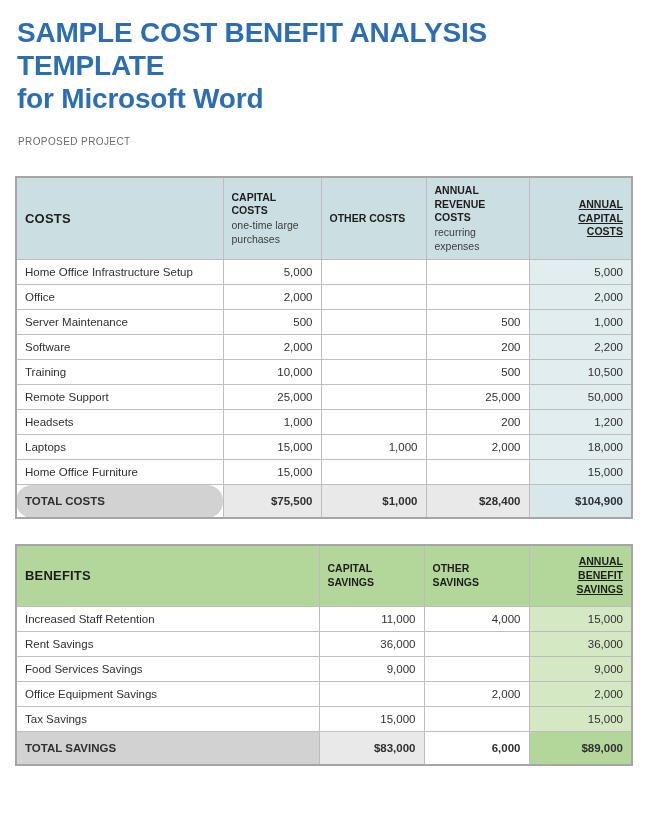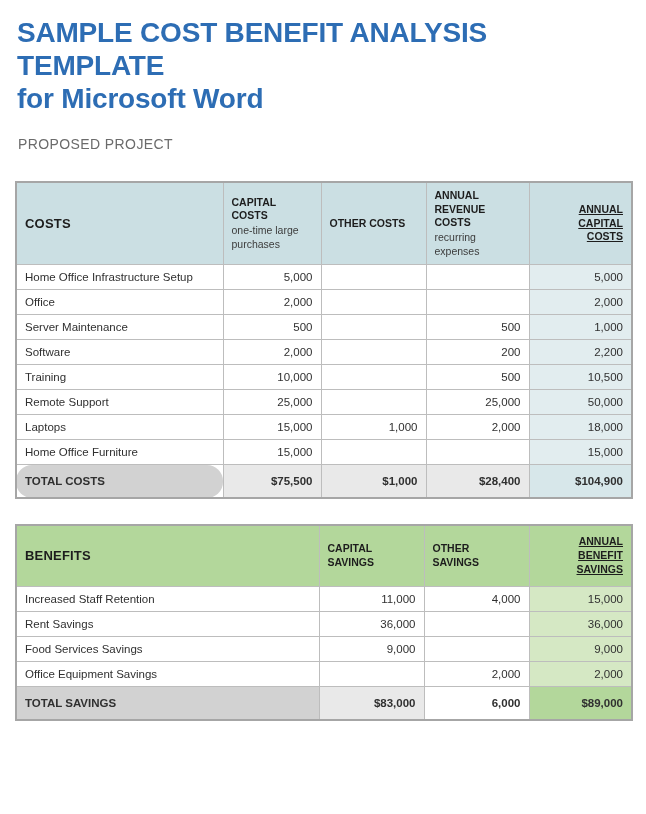--- a/index.html
+++ b/index.html
@@ -19,21 +19,21 @@
     color: #2d6db4;
     font-size: 28px;
     line-height: 33px;
     font-weight: bold;
     letter-spacing: -0.2px;
   }
 
   
   .pp-label {
     margin: 21px 0 5px 3px;
-    font-size: 14px;
+    font-size: 10px;
     letter-spacing: 0.4px;
     color: #6b6b6b;
   }
   .pp-box {
     height: 44px;
     background: #f4f4f4;
     border: 1px solid #c9c9c9;
     box-shadow: 0 2px 0 #e2e2e2;
     display: flex;
     align-items: center;
@@ -161,20 +161,27 @@
       <td class="num hl">10,500</td>
     </tr>
     <tr>
       <td class="name">Remote Support</td>
       <td class="num">25,000</td>
       <td class="num"></td>
       <td class="num">25,000</td>
       <td class="num hl">50,000</td>
     </tr>
     <tr>
+      <td class="name">Headsets</td>
+      <td class="num">1,000</td>
+      <td class="num"></td>
+      <td class="num">200</td>
+      <td class="num hl">1,200</td>
+    </tr>
+    <tr>
       <td class="name">Laptops</td>
       <td class="num">15,000</td>
       <td class="num">1,000</td>
       <td class="num">2,000</td>
       <td class="num hl">18,000</td>
     </tr>
     <tr>
       <td class="name">Home Office Furniture</td>
       <td class="num">15,000</td>
       <td class="num"></td>
@@ -232,20 +239,26 @@
       <td class="num">9,000</td>
       <td class="num"></td>
       <td class="num hl">9,000</td>
     </tr>
     <tr>
       <td class="name">Office Equipment Savings</td>
       <td class="num"></td>
       <td class="num">2,000</td>
       <td class="num hl">2,000</td>
     </tr>
+    <tr>
+      <td class="name">Tax Savings</td>
+      <td class="num">15,000</td>
+      <td class="num"></td>
+      <td class="num hl">15,000</td>
+    </tr>
 
     <tr class="total-row">
       <td class="name lbl">TOTAL SAVINGS</td>
       <td class="num">$83,000</td>
       <td class="num white">6,000</td>
       <td class="num hl">$89,000</td>
     </tr>
   </tbody>
     </table>
 

